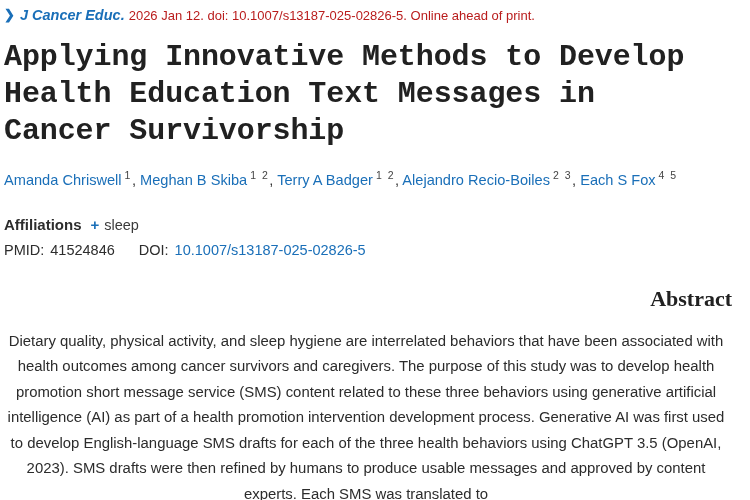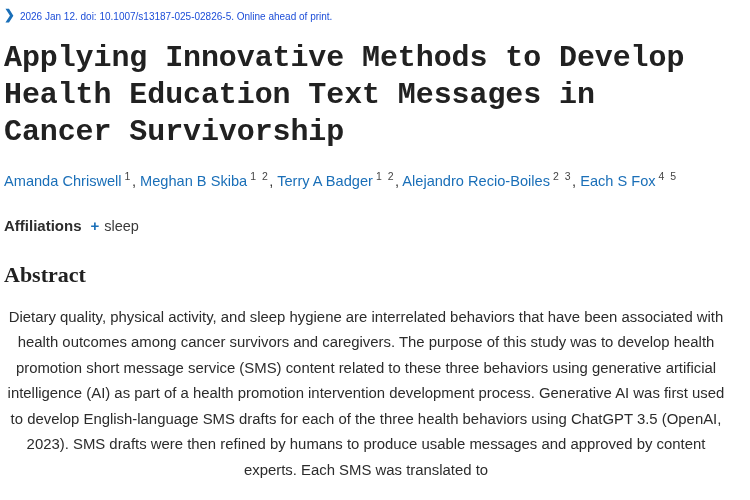--- a/index.html
+++ b/index.html
@@ -43,21 +43,21 @@
     font-weight: bold;
     transform: translateY(-1px);
     margin-right: 1px;
   }
   .journal {
     color: #1a6fb8;
     font-style: italic;
     font-weight: 600;
     font-size: 14.5px;
   }
-  .cite-rest { color: #1d4ed8; font-size: 10px; }
+  .cite-rest { color: #b91c1c; font-size: 13px; }
 
   
   h1.title {
     font-family: Liberation Mono, monospace;
     font-size: 30px;
     font-weight: 700;
     color: #212121;
     line-height: 37px;
     margin: 14px 0 0 0;
     letter-spacing: -0.1px;
@@ -120,38 +120,40 @@
   .doi-link { color: #1a6fb8; text-decoration: none; cursor: pointer; }
   .gap { display: inline-block; width: 12px; }
 
   
   h2.abstract-head {
     font-family: "Liberation Serif", serif;
     font-size: 22px;
     font-weight: 700;
     color: #212121;
     margin: 28px 0 0 0;
+    text-align: right;
   }
   .abstract-body {
     margin-top: 17px;
     font-size: 14.9px;
     line-height: 25.5px;
     color: #2c2c2c;
     max-width: 724px;
     text-align: center;
   }
 </style>
 </head>
 <body>
 
 <div class="page">
   <div class="left-rail"></div>
 
   <div class="cite-line">
     <span class="chevron">❯</span>
+    <span class="journal">J Cancer Educ.</span>
     <span class="cite-rest">2026 Jan 12. doi: 10.1007/s13187-025-02826-5. Online ahead of print.</span>
   </div>
 
   <h1 class="title">Applying Innovative Methods to Develop Health Education Text Messages in Cancer Survivorship</h1>
 
   <div class="authors">
     <span><span class="author">Amanda Chriswell</span><span class="sup">1</span><span class="comma">,</span></span>
     <span> <span class="author">Meghan B Skiba</span><span class="sup">1 2</span><span class="comma">,</span></span>
     <span> <span class="author">Terry A Badger</span><span class="sup">1 2</span><span class="comma">,</span></span>
     <span> <span class="author">Alejandro Recio-Boiles</span><span class="sup">2 3</span><span class="comma">,</span></span>
@@ -159,16 +161,23 @@
   </div>
 
   <div class="affil-row">
     <span class="affil-label">Affiliations</span>
     <span class="expand-btn">
       <span class="plus">+</span>
       <span>sleep</span>
     </span>
   </div>
 
+  <div class="ids">
+    <span class="id-label">PMID:</span>
+    <span class="id-label">41524846</span>
+    <span class="gap"></span>
+    <span class="id-label">DOI:</span>
+    <span class="doi-link">10.1007/s13187-025-02826-5</span>
+  </div>
 
   <h2 class="abstract-head">Abstract</h2>
   <p class="abstract-body">Dietary quality, physical activity, and sleep hygiene are interrelated behaviors that have been associated with health outcomes among cancer survivors and caregivers. The purpose of this study was to develop health promotion short message service (SMS) content related to these three behaviors using generative artificial intelligence (AI) as part of a health promotion intervention development process. Generative AI was first used to develop English-language SMS drafts for each of the three health behaviors using ChatGPT 3.5 (OpenAI, 2023). SMS drafts were then refined by humans to produce usable messages and approved by content experts. Each SMS was translated to</p>
 </div>
 
 </body></html>

